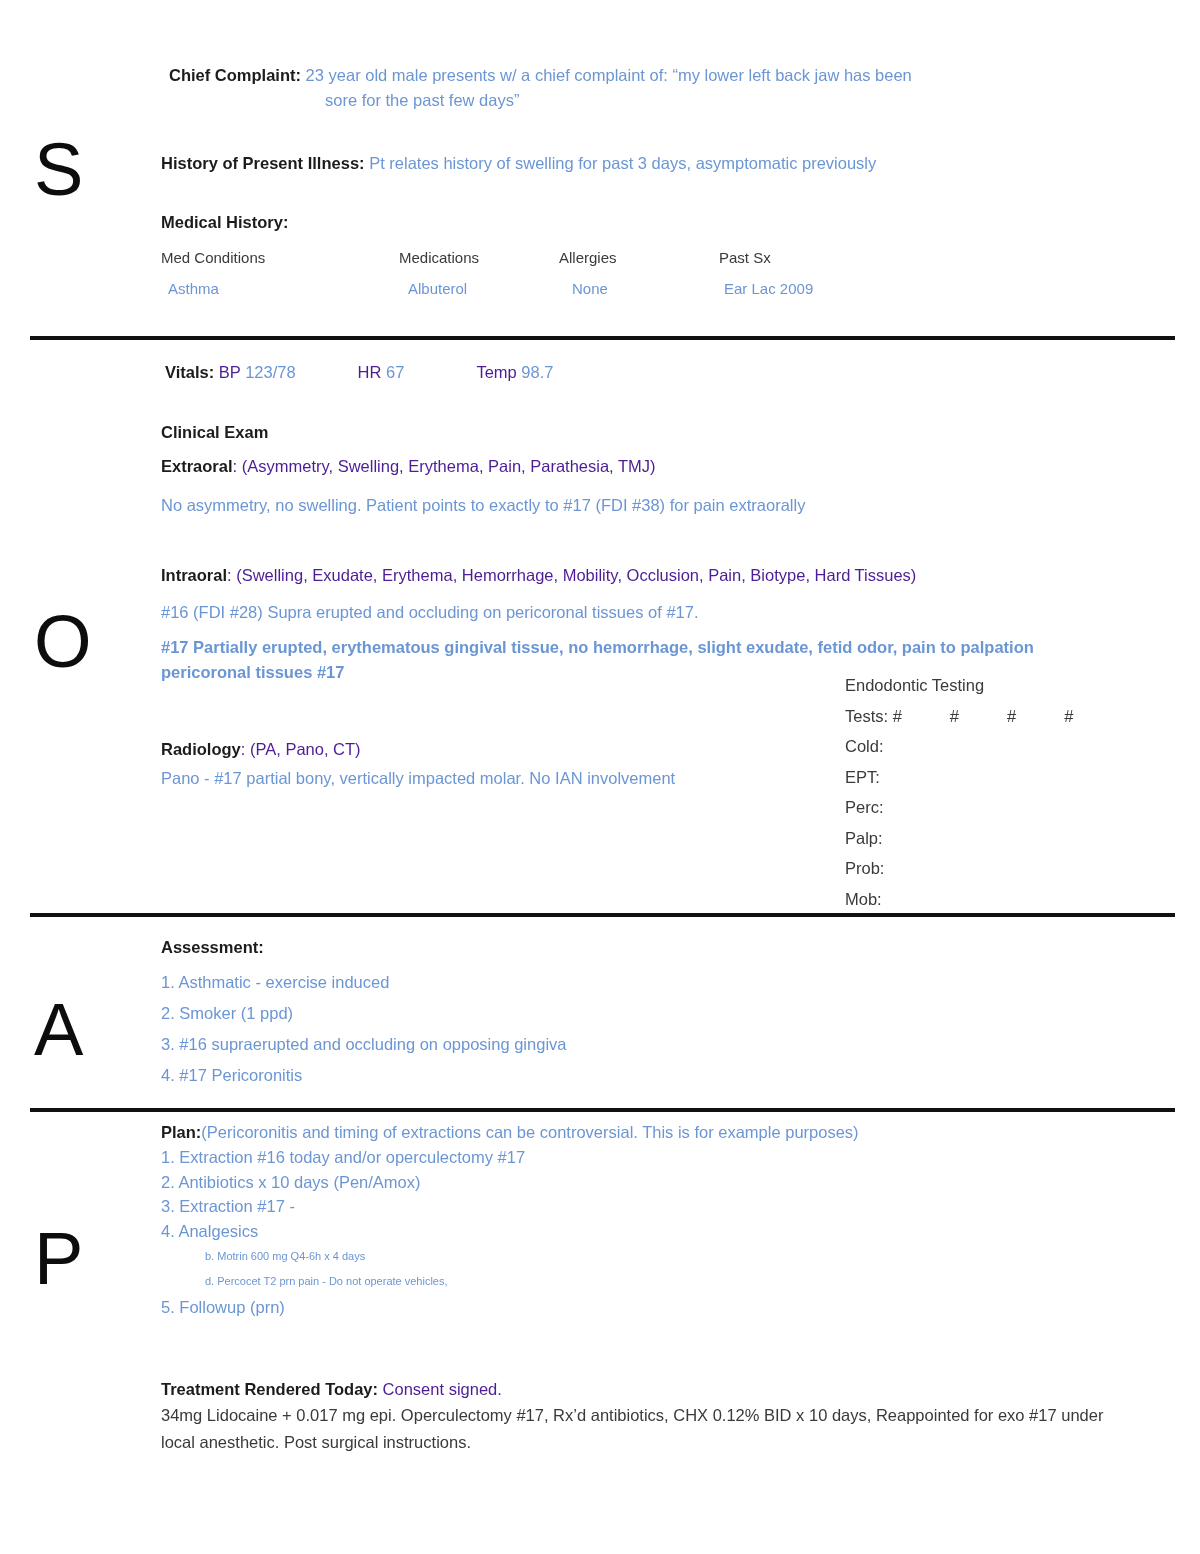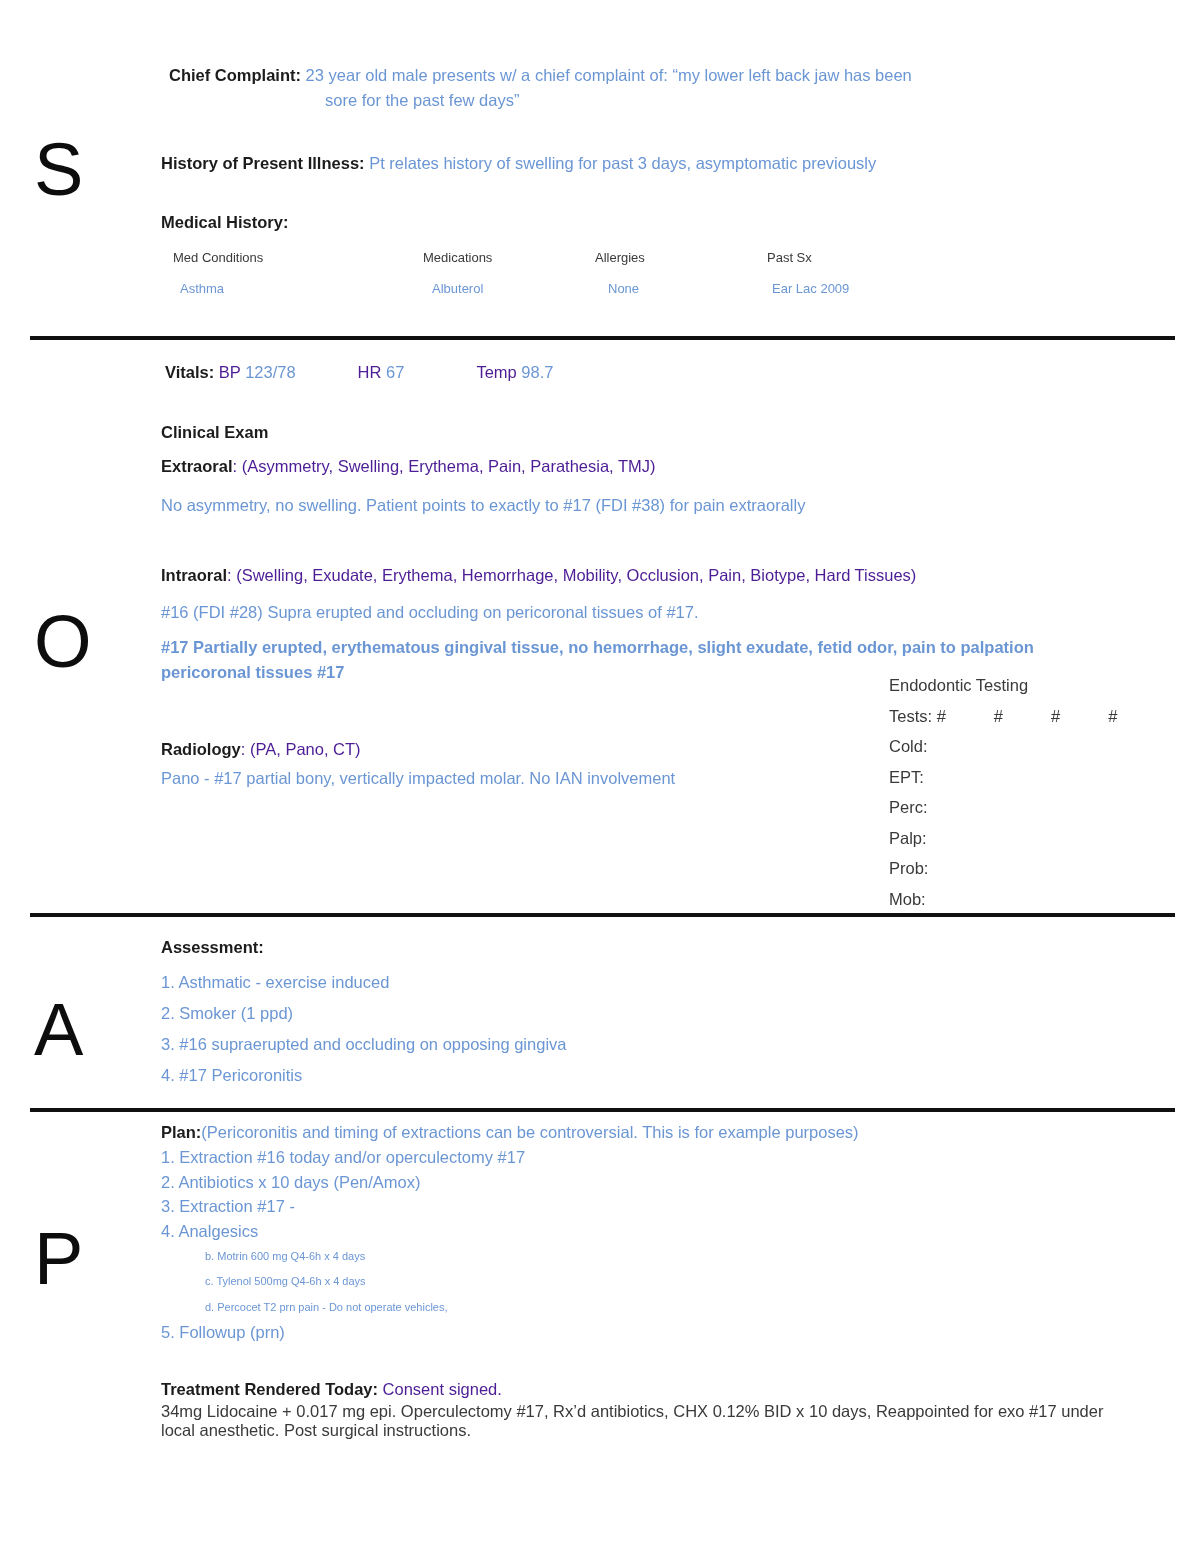--- a/index.html
+++ b/index.html
@@ -75,21 +75,21 @@
 
   #hpi { top: 151px; left: 0; }
 
   
   #medical-history { top: 210px; left: 0; width: 1010px; }
   #medical-history .mh-title { margin-bottom: 10px; }
   .mh-grid {
     display: flex;
     width: 1000px;
   }
-  .mh-col { font-size: 13px; line-height: 25px; margin-left: 12px; }
+  .mh-col { font-size: 15px; line-height: 25px; }
   .mh-col .mh-head { color: #3a3a3a; margin-bottom: 6px; white-space: nowrap; }
   .mh-col .mh-val  { color: #6b96d4; white-space: nowrap; }
   .mh-c1 { width: 238px; }
   .mh-c2 { width: 160px; }
   .mh-c3 { width: 160px; }
   .mh-c4 { width: 215px; }
   .mh-c5 { width: 200px; }
   .mh-c1 .mh-val { padding-left: 7px; }
   .mh-c2 .mh-val { padding-left: 9px; }
   .mh-c3 .mh-val { padding-left: 13px; }
@@ -117,42 +117,41 @@
 
   
   #endo-testing {
     position: absolute;
     top: 670px;
     left: 684px;
     width: 300px;
     font-size: 16.5px;
     line-height: 30.5px;
     color: #3a3a3a;
-    margin-left: 44px;
   }
   #endo-testing .endo-title { white-space: nowrap; }
   #endo-testing .endo-tests { white-space: nowrap; }
   #endo-testing .endo-tests .hash { display: inline-block; width: 48px; }
   #endo-testing .endo-row { white-space: nowrap; }
 
   
   #assessment { top: 935px; left: 0; }
   #assessment .a-title { margin-bottom: 7px; }
   #assessment .a-item { color: #6b96d4; font-size: 16.5px; line-height: 31px; white-space: nowrap; }
 
   
   #plan { top: 1120px; left: 0; width: 1000px; }
   #plan .p-head { font-size: 16.5px; line-height: 25px; white-space: nowrap; }
   #plan .p-item { color: #6b96d4; font-size: 16.5px; line-height: 24.7px; white-space: nowrap; }
   #plan .p-sub  { color: #6b96d4; font-size: 11px; line-height: 25.5px; padding-left: 44px; white-space: nowrap; }
 
   
   #treatment { top: 1376px; left: 0; width: 960px; }
   #treatment .t-head { font-size: 16.5px; line-height: 26px; white-space: nowrap; }
-  #treatment .t-body { font-size: 16.5px; line-height: 19px; color: #3a3a3a; }
+  #treatment .t-body { font-size: 16.5px; line-height: 27px; color: #3a3a3a; }
 </style>
 </head>
 <body>
 
 <div class="soap-letter soap-s">S</div>
 <div class="soap-letter soap-o">O</div>
 <div class="soap-letter soap-a">A</div>
 <div class="soap-letter soap-p">P</div>
 
 <div class="divider div-1"></div>
@@ -238,21 +237,20 @@
     <div class="a-item">4. #17 Pericoronitis</div>
   </div>
 
   <div class="row" id="plan">
     <div class="p-head"><span class="bold">Plan:</span><span class="blue">(Pericoronitis and timing of extractions can be controversial.  This is for example purposes)</span></div>
     <div class="p-item">1. Extraction #16 today and/or operculectomy #17</div>
     <div class="p-item">2. Antibiotics x 10 days (Pen/Amox)</div>
     <div class="p-item">3. Extraction #17 -</div>
     <div class="p-item">4. Analgesics</div>
     <div class="p-sub">b. Motrin 600 mg Q4-6h x 4 days</div>
-    <div class="p-sub">c.  Tylenol 500mg Q4-6h x 4 days</div>
     <div class="p-sub">d. Percocet T2 prn pain - Do not operate vehicles,</div>
     <div class="p-item">5. Followup (prn)</div>
   </div>
 
   <div class="row" id="treatment">
     <div class="t-head"><span class="bold">Treatment Rendered Today:</span> <span class="dark">Consent signed.</span></div>
     <div class="t-body">34mg Lidocaine + 0.017 mg epi.  Operculectomy #17, Rx’d antibiotics, CHX 0.12% BID x 10 days, Reappointed for exo #17 under local anesthetic. Post surgical instructions.</div>
   </div>
 
 </div>

